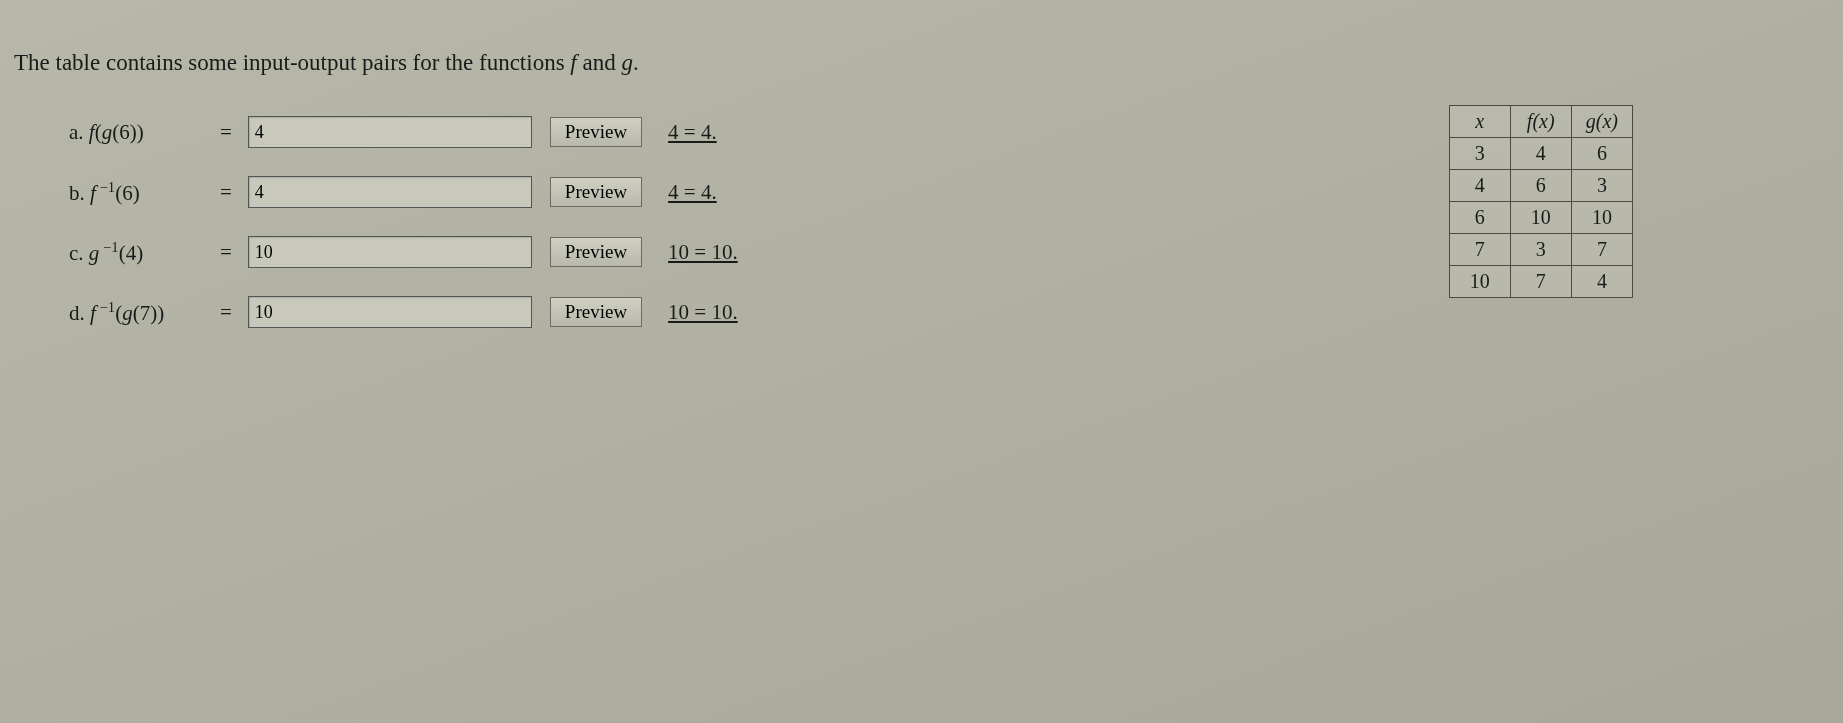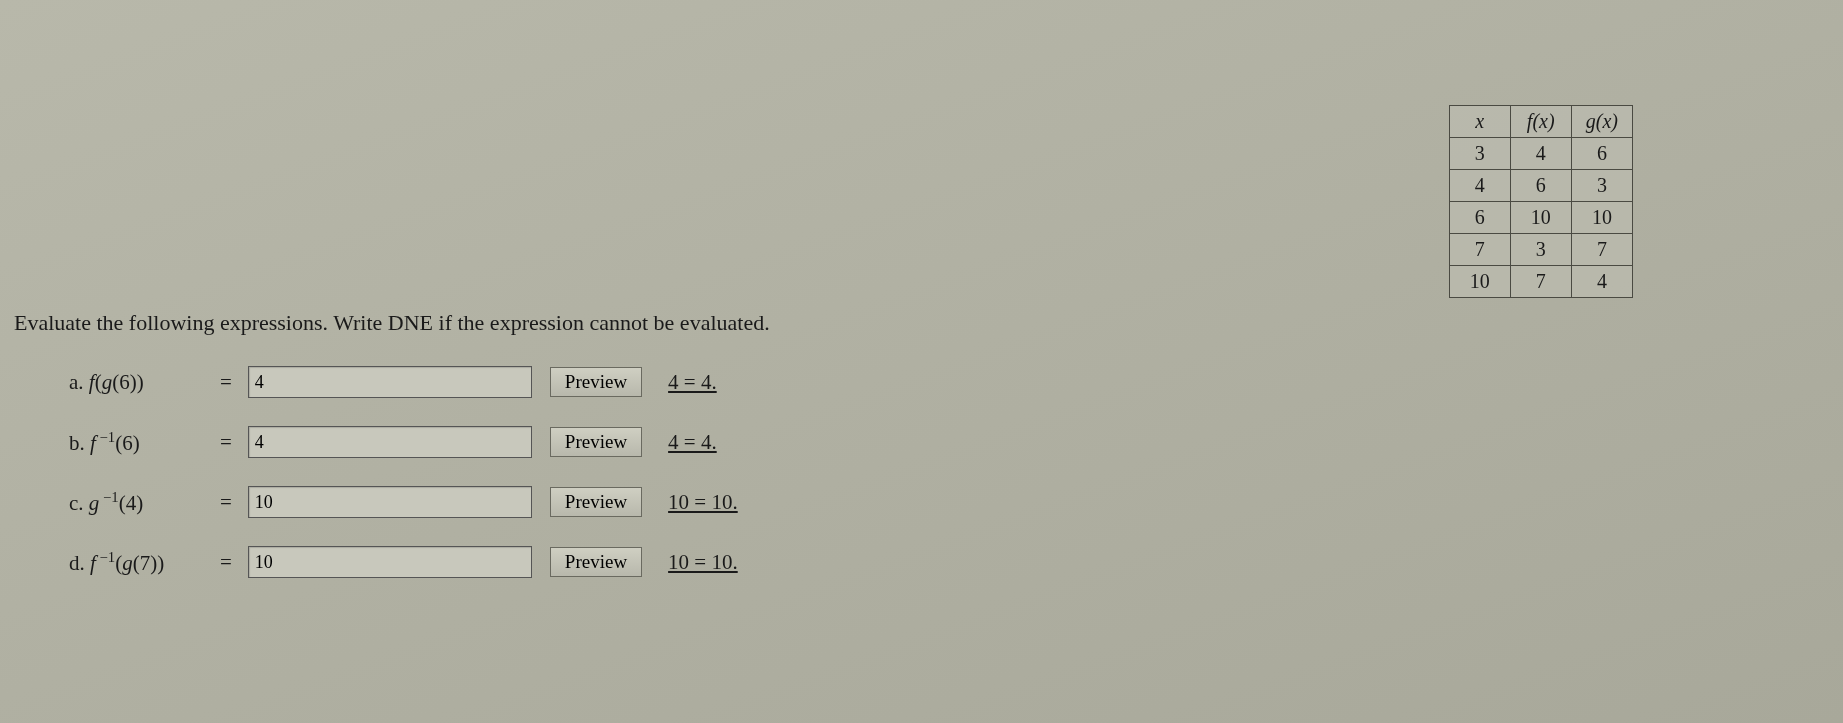--- a/index.html
+++ b/index.html
@@ -89,20 +89,23 @@
     text-decoration: underline;
   }
   .math-ital { font-style: italic; }
   sup { font-size: 0.7em; vertical-align: super; }
 </style>
 </head>
 <body>
 
 <div class="page">
 
+  <div class="prompt">
+    <span>The table contains some input-output pairs for the functions <span class="math-ital">f</span> and <span class="math-ital">g</span>.</span>
+  </div>
 
   <table class="data-table">
     <thead>
       <tr>
         <th><span class="math-ital">x</span></th>
         <th><span class="math-ital">f</span>(<span class="math-ital">x</span>)</th>
         <th><span class="math-ital">g</span>(<span class="math-ital">x</span>)</th>
       </tr>
     </thead>
     <tbody>
@@ -127,21 +130,20 @@
         <td>7</td>
       </tr>
       <tr>
         <td>10</td>
         <td>7</td>
         <td>4</td>
       </tr>
     </tbody>
   </table>
 
-  <div class="sub-instruct">Evaluate the following expressions. Write DNE if the expression cannot be evaluated.</div>
 
   <div class="parts">
 
     <div class="row">
       <span class="label">a. <span class="math-ital">f</span>(<span class="math-ital">g</span>(6))</span>
       <span class="eq-sign">=</span>
       <input class="answer-input" type="text" value="4" style="">
       <button class="preview-btn">Preview</button>
       <span class="feedback">4 = 4.</span>
     </div>

